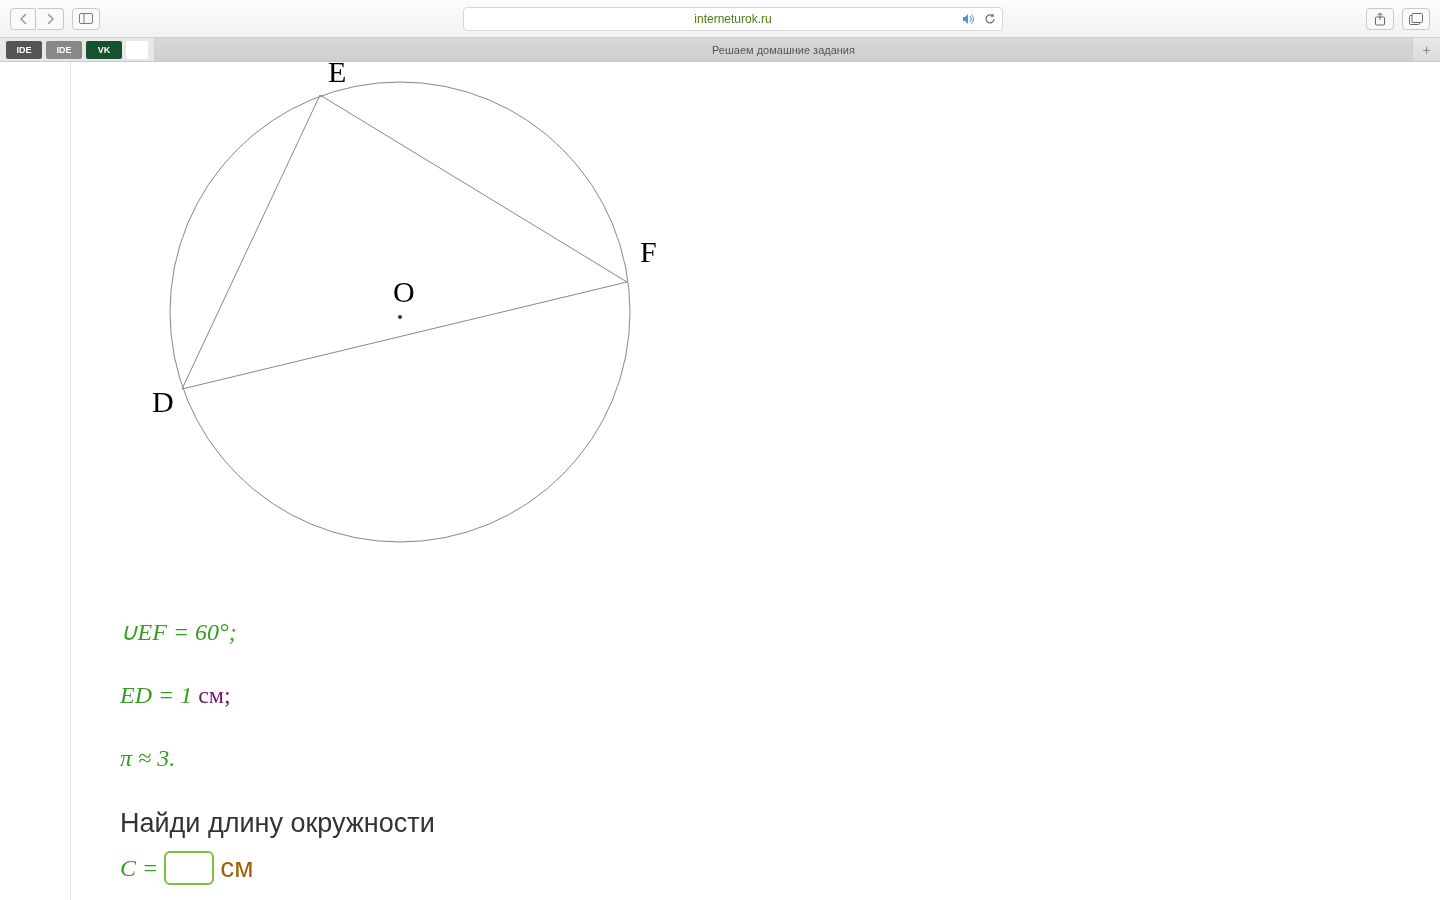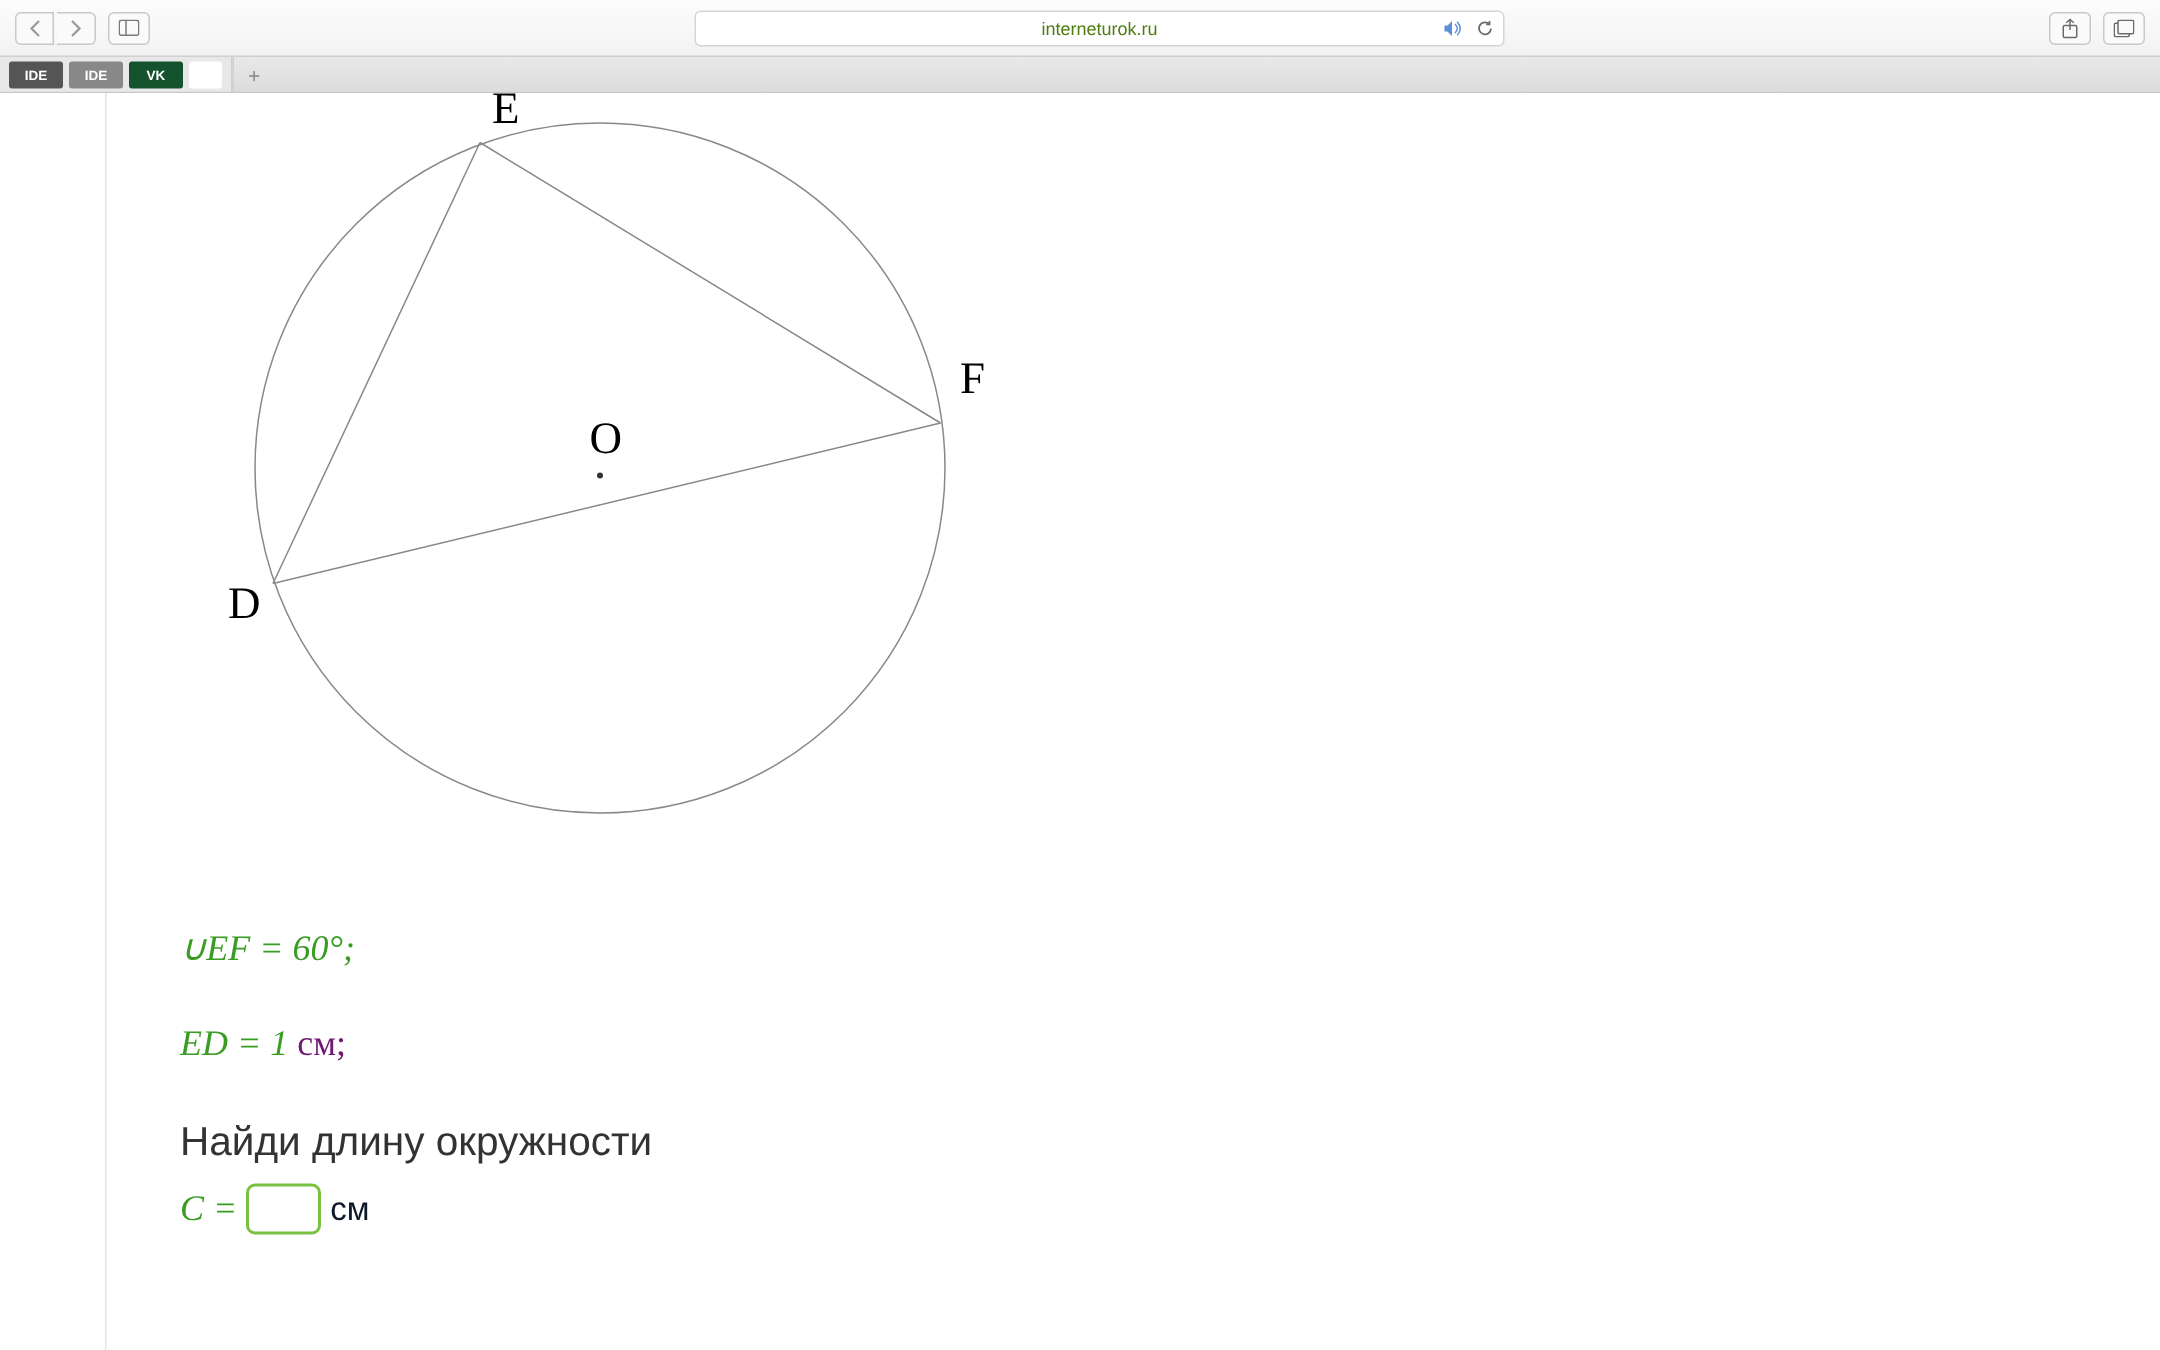--- a/index.html
+++ b/index.html
@@ -134,21 +134,21 @@
       font-style: italic;
     }
     .answer-input {
       width: 50px; height: 34px;
       border: 2px solid #7ac142;
       border-radius: 6px;
       background: #fff;
       font-size: 18px; text-align: center;
       outline: none;
     }
-    .unit-black { color: #0f172a; font-style: normal; font-family: -apple-system, sans-serif; font-size: 22px; }
+    .unit-black { color: #a16207; font-style: normal; font-family: -apple-system, sans-serif; font-size: 28px; }
   </style>
 </head>
 <body>
 
 <div class="toolbar">
   <div class="nav-btns">
     <div class="nav-btn left">
       <svg width="9" height="12" viewBox="0 0 9 12">
           <path d="M7 1 L2 6 L7 11" stroke="#9a9a9a" stroke-width="1.5" fill="none"></path>
         </svg>
@@ -197,20 +197,23 @@
   </div>
 </div>
 
 <div class="tabbar">
   <div class="fav-row">
     <div class="fav-item">IDE</div>
     <div class="fav-item light">IDE</div>
     <div class="fav-item vk">VK</div>
     <div style="width:22px;height:18px;background:#fff;border-radius:2px"></div>
   </div>
+  <div class="tab-active">
+    <span>Решаем домашние задания</span>
+  </div>
   <div class="tab-plus">
     <span>+</span>
   </div>
 </div>
 
 <div class="content-area">
   <div class="content-border-left"></div>
   <div class="page">
 
     <div class="diagram-wrap">
@@ -228,20 +231,23 @@
       </svg>
     </div>
 
     <div class="given">
       <div class="math-line">
         <span>∪EF = 60°;</span>
       </div>
       <div class="math-line">
         <span>ED = 1</span><span class="upright" style="color:#701a75"> см;</span>
       </div>
+      <div class="math-line">
+        <span>π ≈ 3.</span>
+      </div>
       <div class="task-text">Найди длину окружности</div>
       <div class="answer-line">
         <span>C =</span>
         <input class="answer-input" type="text" value="" style="">
         <span class="unit-black">см</span>
       </div>
     </div>
 
   </div>
 </div>

